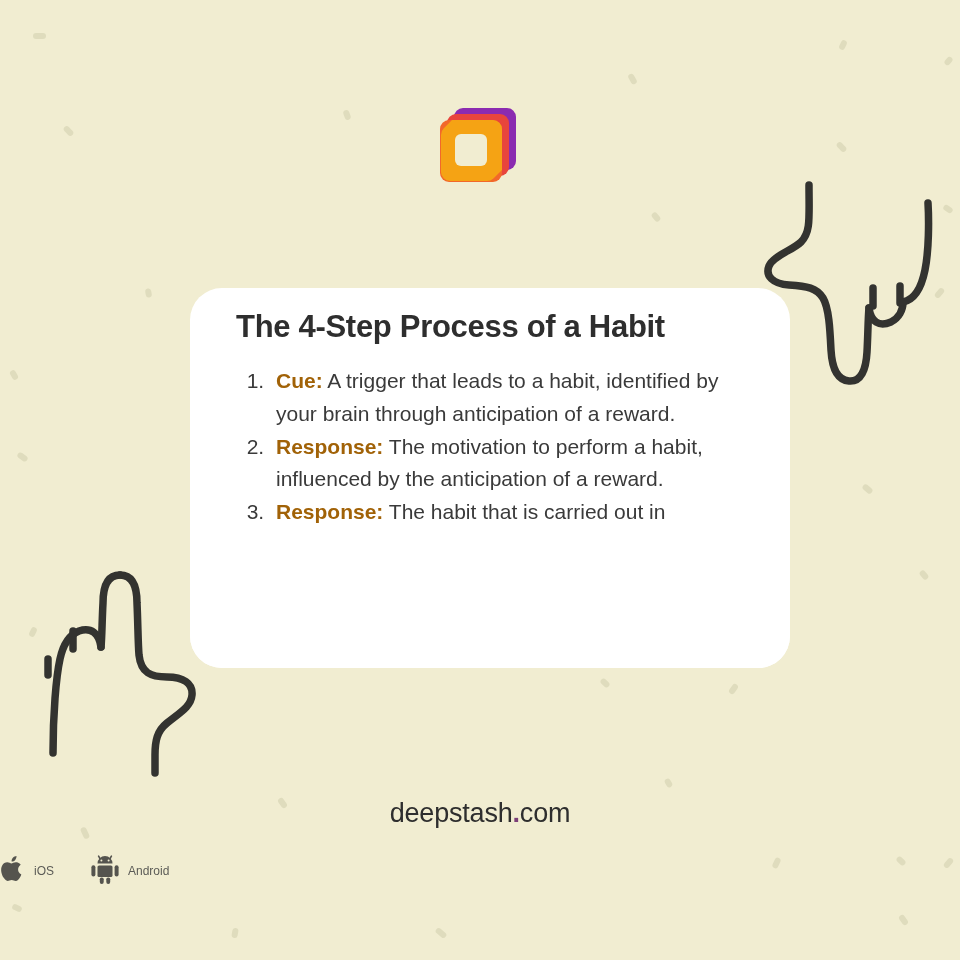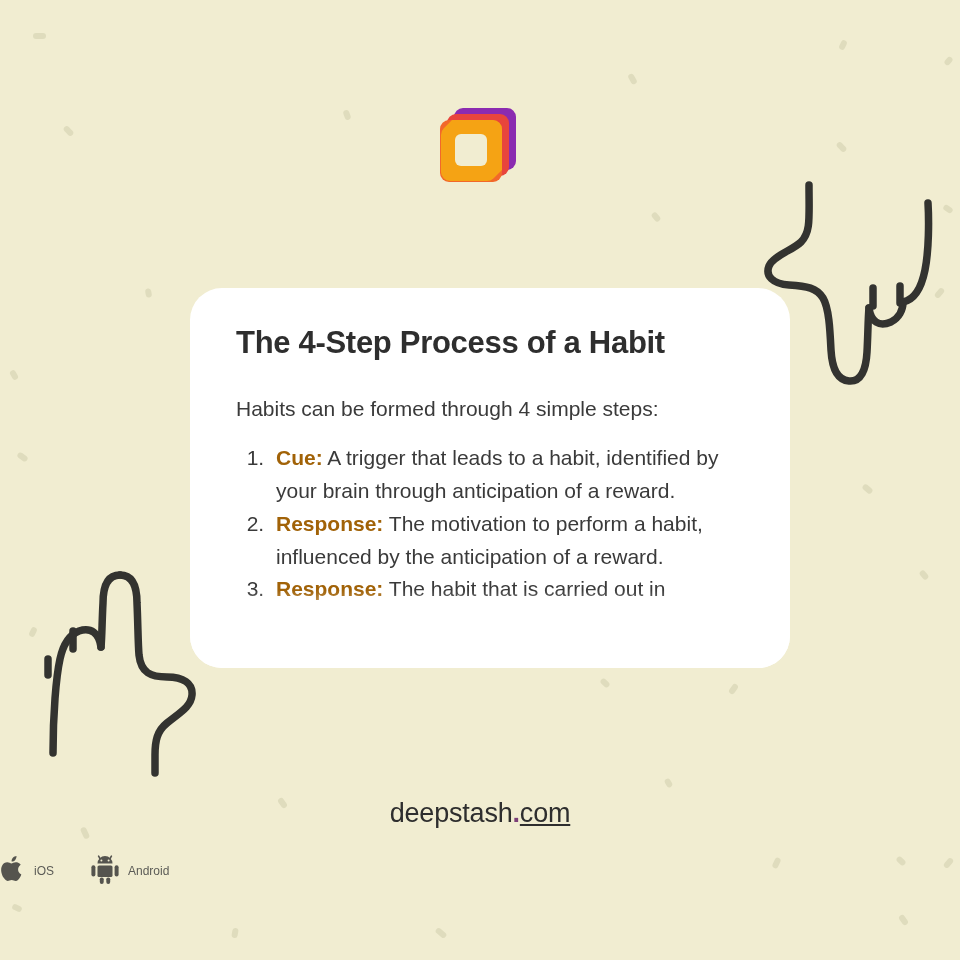--- a/index.html
+++ b/index.html
@@ -54,21 +54,21 @@
     position: absolute;
     left: 190px;
     top: 288px;
     width: 600px;
     height: 380px;
     background: #FFFFFF;
     border-radius: 32px;
     overflow: hidden;
   }
   #card-inner {
-    padding: 36px 46px 0 46px;
+    padding: 20px 46px 0 46px;
   }
   #card-title {
     font-size: 31px;
     font-weight: bold;
     color: #2E2E2E;
     letter-spacing: -0.3px;
     margin: 0 0 0 0;
     line-height: 1.2;
   }
   #card-subtitle {
@@ -122,21 +122,21 @@
     margin: 0;
   }
   #brand-wordmark {
     margin-top: 30px;
     font-size: 27px;
     color: #2E2E2E;
     letter-spacing: -0.2px;
   }
   #brand-name { font-weight: normal; }
   #brand-dot  { color: #7B3F78; font-weight: bold; }
-  #brand-tld  { font-weight: normal; text-decoration: underline; }
+  #brand-tld  { font-weight: normal; }
 
   #store-row {
     margin-top: 24px;
     display: flex;
     justify-content: flex-start;
     align-items: center;
     gap: 36px;
   }
   .store-badge {
     display: flex;
@@ -214,21 +214,20 @@
       <rect x="19" y="10" width="62" height="62" rx="9" fill="#E8453C"></rect>
       <rect x="12" y="16" width="62" height="62" rx="9" fill="#F2682A"></rect>
       <path d="M13 31 a9 9 0 0 1 2.6-6.4 L24 16 h41 a9 9 0 0 1 9 9 v41 l-8.6 8.4 a9 9 0 0 1 -6.4 2.6 H22 a9 9 0 0 1 -9 -9 Z" fill="#F5A314"></path>
       <rect x="27" y="30" width="32" height="32" rx="6" fill="#F1EDD1"></rect>
     </svg>
   </div>
 
   <div id="card">
     <div id="card-inner">
       <h1 id="card-title">The 4-Step Process of a Habit</h1>
-      <p id="card-subtitle">Habits can be formed through 4 simple steps:</p>
       <ol id="steps-list">
           <li><span class="step-term">Cue:</span><span> A trigger that leads to a habit, identified by your brain through anticipation of a reward.</span></li>
           <li><span class="step-term">Response:</span><span> The motivation to perform a habit, influenced by the anticipation of a reward.</span></li>
           <li><span class="step-term">Response:</span><span> The habit that is carried out in</span></li>
         </ol>
     </div>
     <div id="card-fade"></div>
   </div>
 
   <div id="footer">

